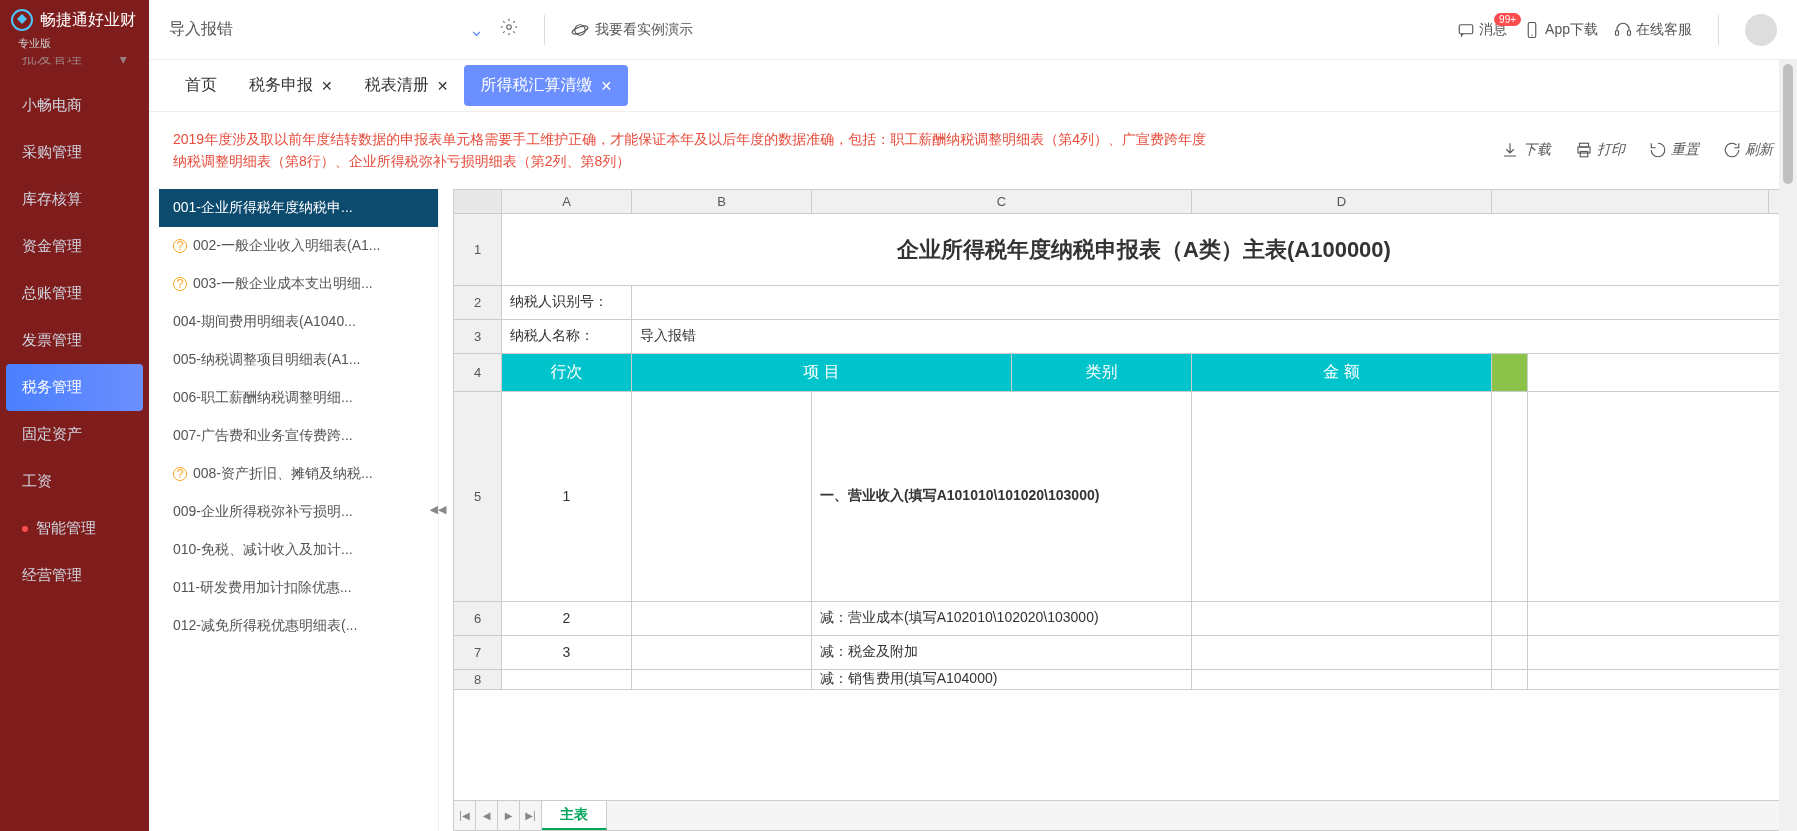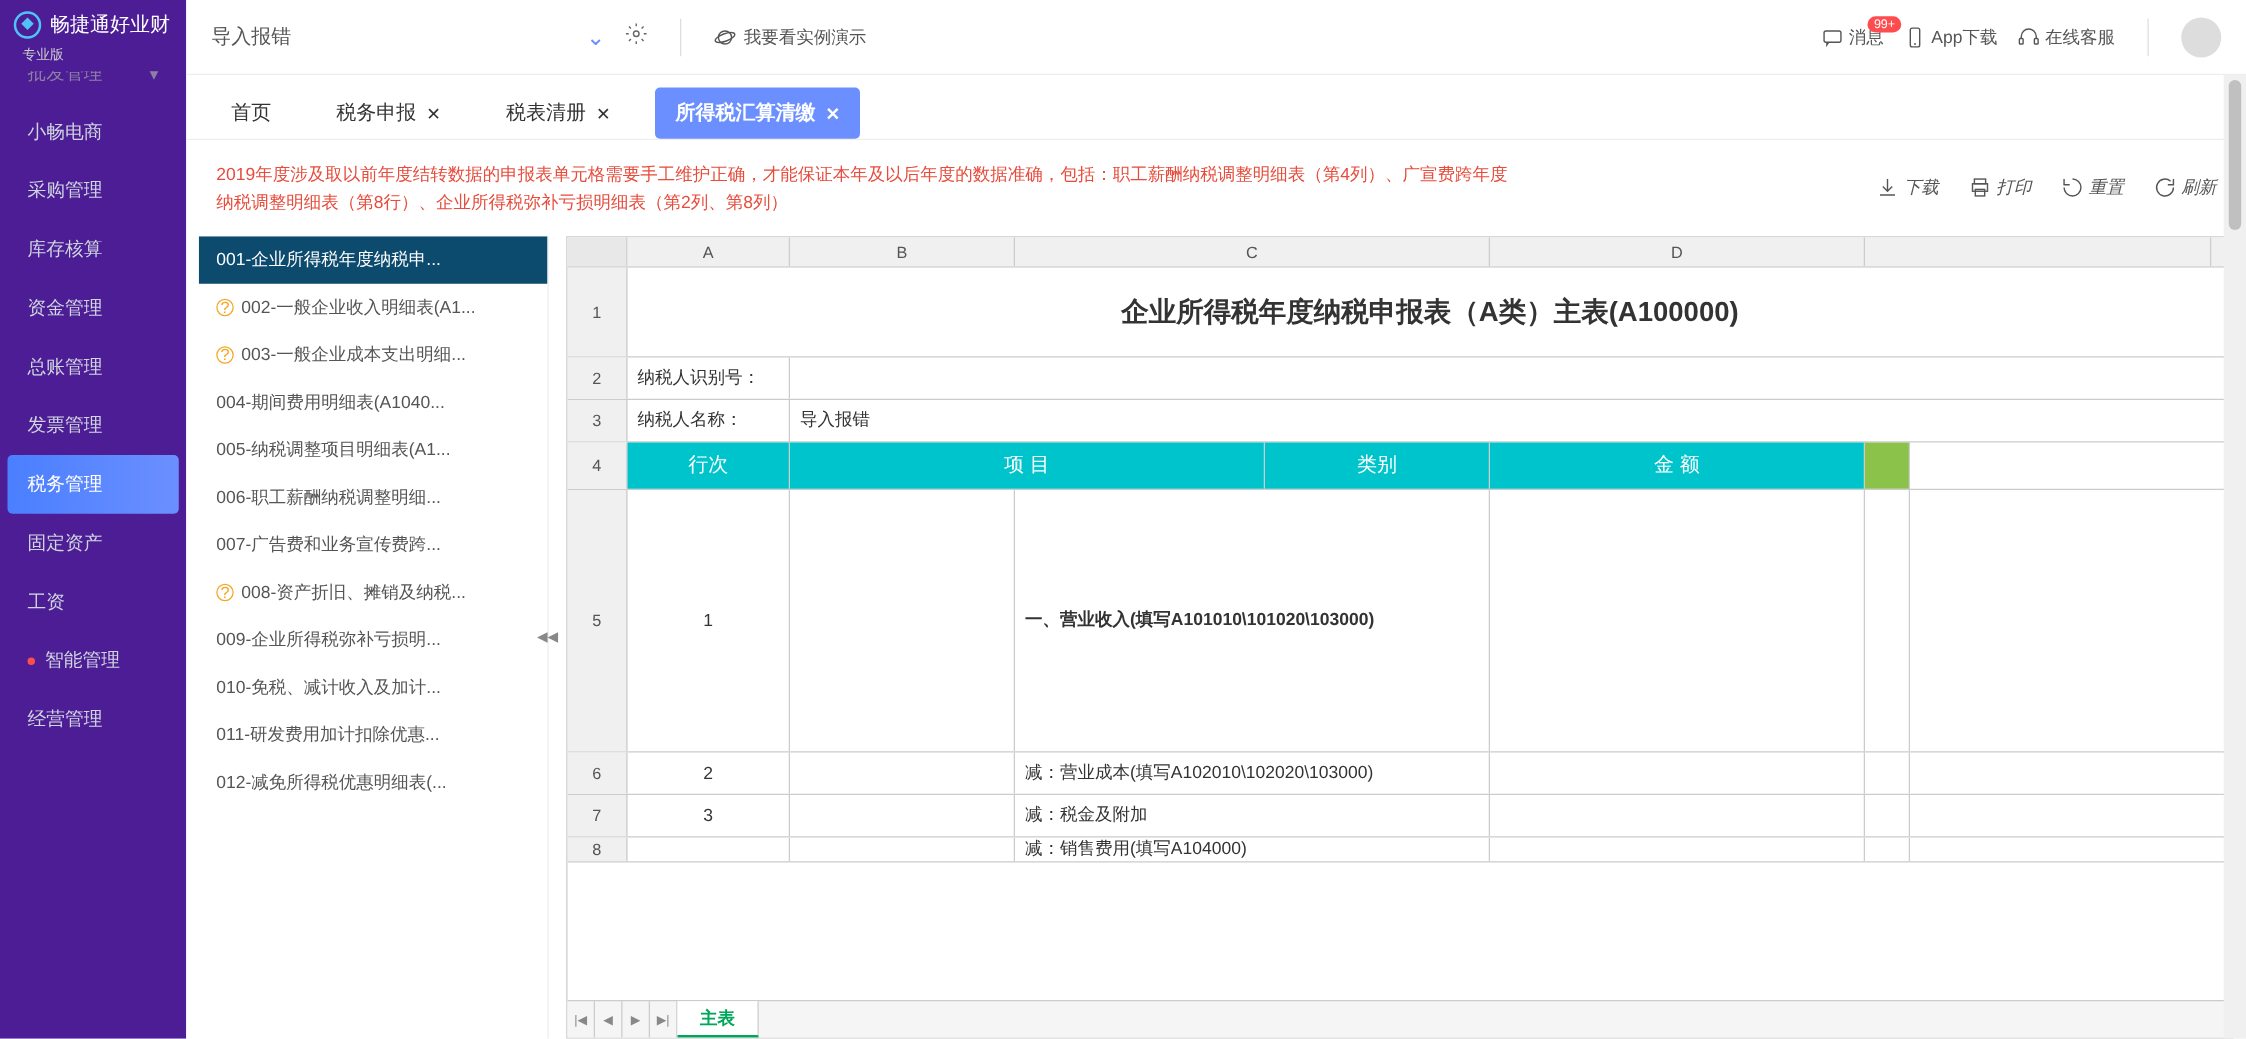--- a/index.html
+++ b/index.html
@@ -1,20 +1,20 @@
 <!DOCTYPE html>
 <html><head>
 <meta charset="utf-8">
 <style>
 * { margin: 0; padding: 0; box-sizing: border-box; }
 body { font-family: "Microsoft YaHei", Arial, sans-serif; font-size: 14px; color: #333; overflow: hidden; }
 .app { display: flex; height: 831px; width: 1797px; }
 
 
-.sidebar { width: 149px; background: #4c1d95; color: #fff; display: flex; flex-direction: column; flex-shrink: 0; position: relative; }
+.sidebar { width: 149px; background: #7f1d1d; color: #fff; display: flex; flex-direction: column; flex-shrink: 0; position: relative; }
 .logo-area { padding: 8px 10px 4px; display: flex; align-items: center; gap: 6px; }
 .logo-icon { width: 24px; height: 24px; }
 .logo-text { font-size: 16px; font-weight: 500; color: #fff; }
 .logo-sub { font-size: 11px; color: #ccc; padding-left: 18px; margin-bottom: 6px; }
 .nav { flex: 1; overflow: hidden; }
 .nav-item { padding: 14px 22px; font-size: 15px; color: #d0d5e0; cursor: pointer; position: relative; display: flex; align-items: center; }
 .nav-item.active { background: linear-gradient(90deg, #4a7fff, #6b8fff); color: #fff; border-radius: 4px; margin: 0 6px; padding: 14px 16px; }
 .nav-item .dot { width: 6px; height: 6px; background: #ff4d4f; border-radius: 50%; margin-right: 8px; display: inline-block; }
 .nav-item.partial { color: #aaa; opacity: 0.7; text-align: right; }
 
@@ -27,23 +27,23 @@
 .header .chev { color: #6b8fff; font-size: 18px; margin-left: 20px; }
 .header .gear { font-size: 18px; color: #666; cursor: pointer; }
 .header .divider { width: 1px; height: 30px; background: #ddd; margin: 0 10px; }
 .header .demo-link { display: flex; align-items: center; gap: 6px; color: #555; cursor: pointer; }
 .header .spacer { flex: 1; }
 .header .action { display: flex; align-items: center; gap: 4px; color: #555; cursor: pointer; font-size: 14px; position: relative; }
 .header .badge { position: absolute; top: -8px; right: -14px; background: #ff4d4f; color: #fff; font-size: 10px; padding: 1px 5px; border-radius: 8px; }
 .header .avatar { width: 32px; height: 32px; border-radius: 50%; background: #ddd; }
 
 
-.tabs { height: 52px; display: flex; align-items: flex-end; padding: 0 20px; gap: 20px; border-bottom: 1px solid #eee; }
+.tabs { height: 52px; display: flex; align-items: center; padding: 0 20px; border-bottom: 1px solid #eee; }
 .tab { padding: 10px 16px; font-size: 16px; color: #333; cursor: pointer; display: flex; align-items: center; gap: 8px; border-radius: 4px; }
-.tab.active { background: #6b8fff; color: #fff; font-weight: bold; }
+.tab.active { background: #6b8fff; color: #fff; }
 .tab .close { font-size: 14px; cursor: pointer; }
 
 
 .toolbar-row { display: flex; align-items: center; padding: 16px 24px; gap: 32px; }
 .notice { color: #e74c3c; font-size: 14px; line-height: 1.6; flex: 1; max-width: 1040px; }
 .tool-actions { display: flex; align-items: center; gap: 24px; margin-left: auto; }
 .tool-btn { display: flex; align-items: center; gap: 4px; color: #555; cursor: pointer; font-size: 14px; font-style: italic; }
 
 
 .content { flex: 1; display: flex; min-height: 0; position: relative; padding-left: 10px; }

